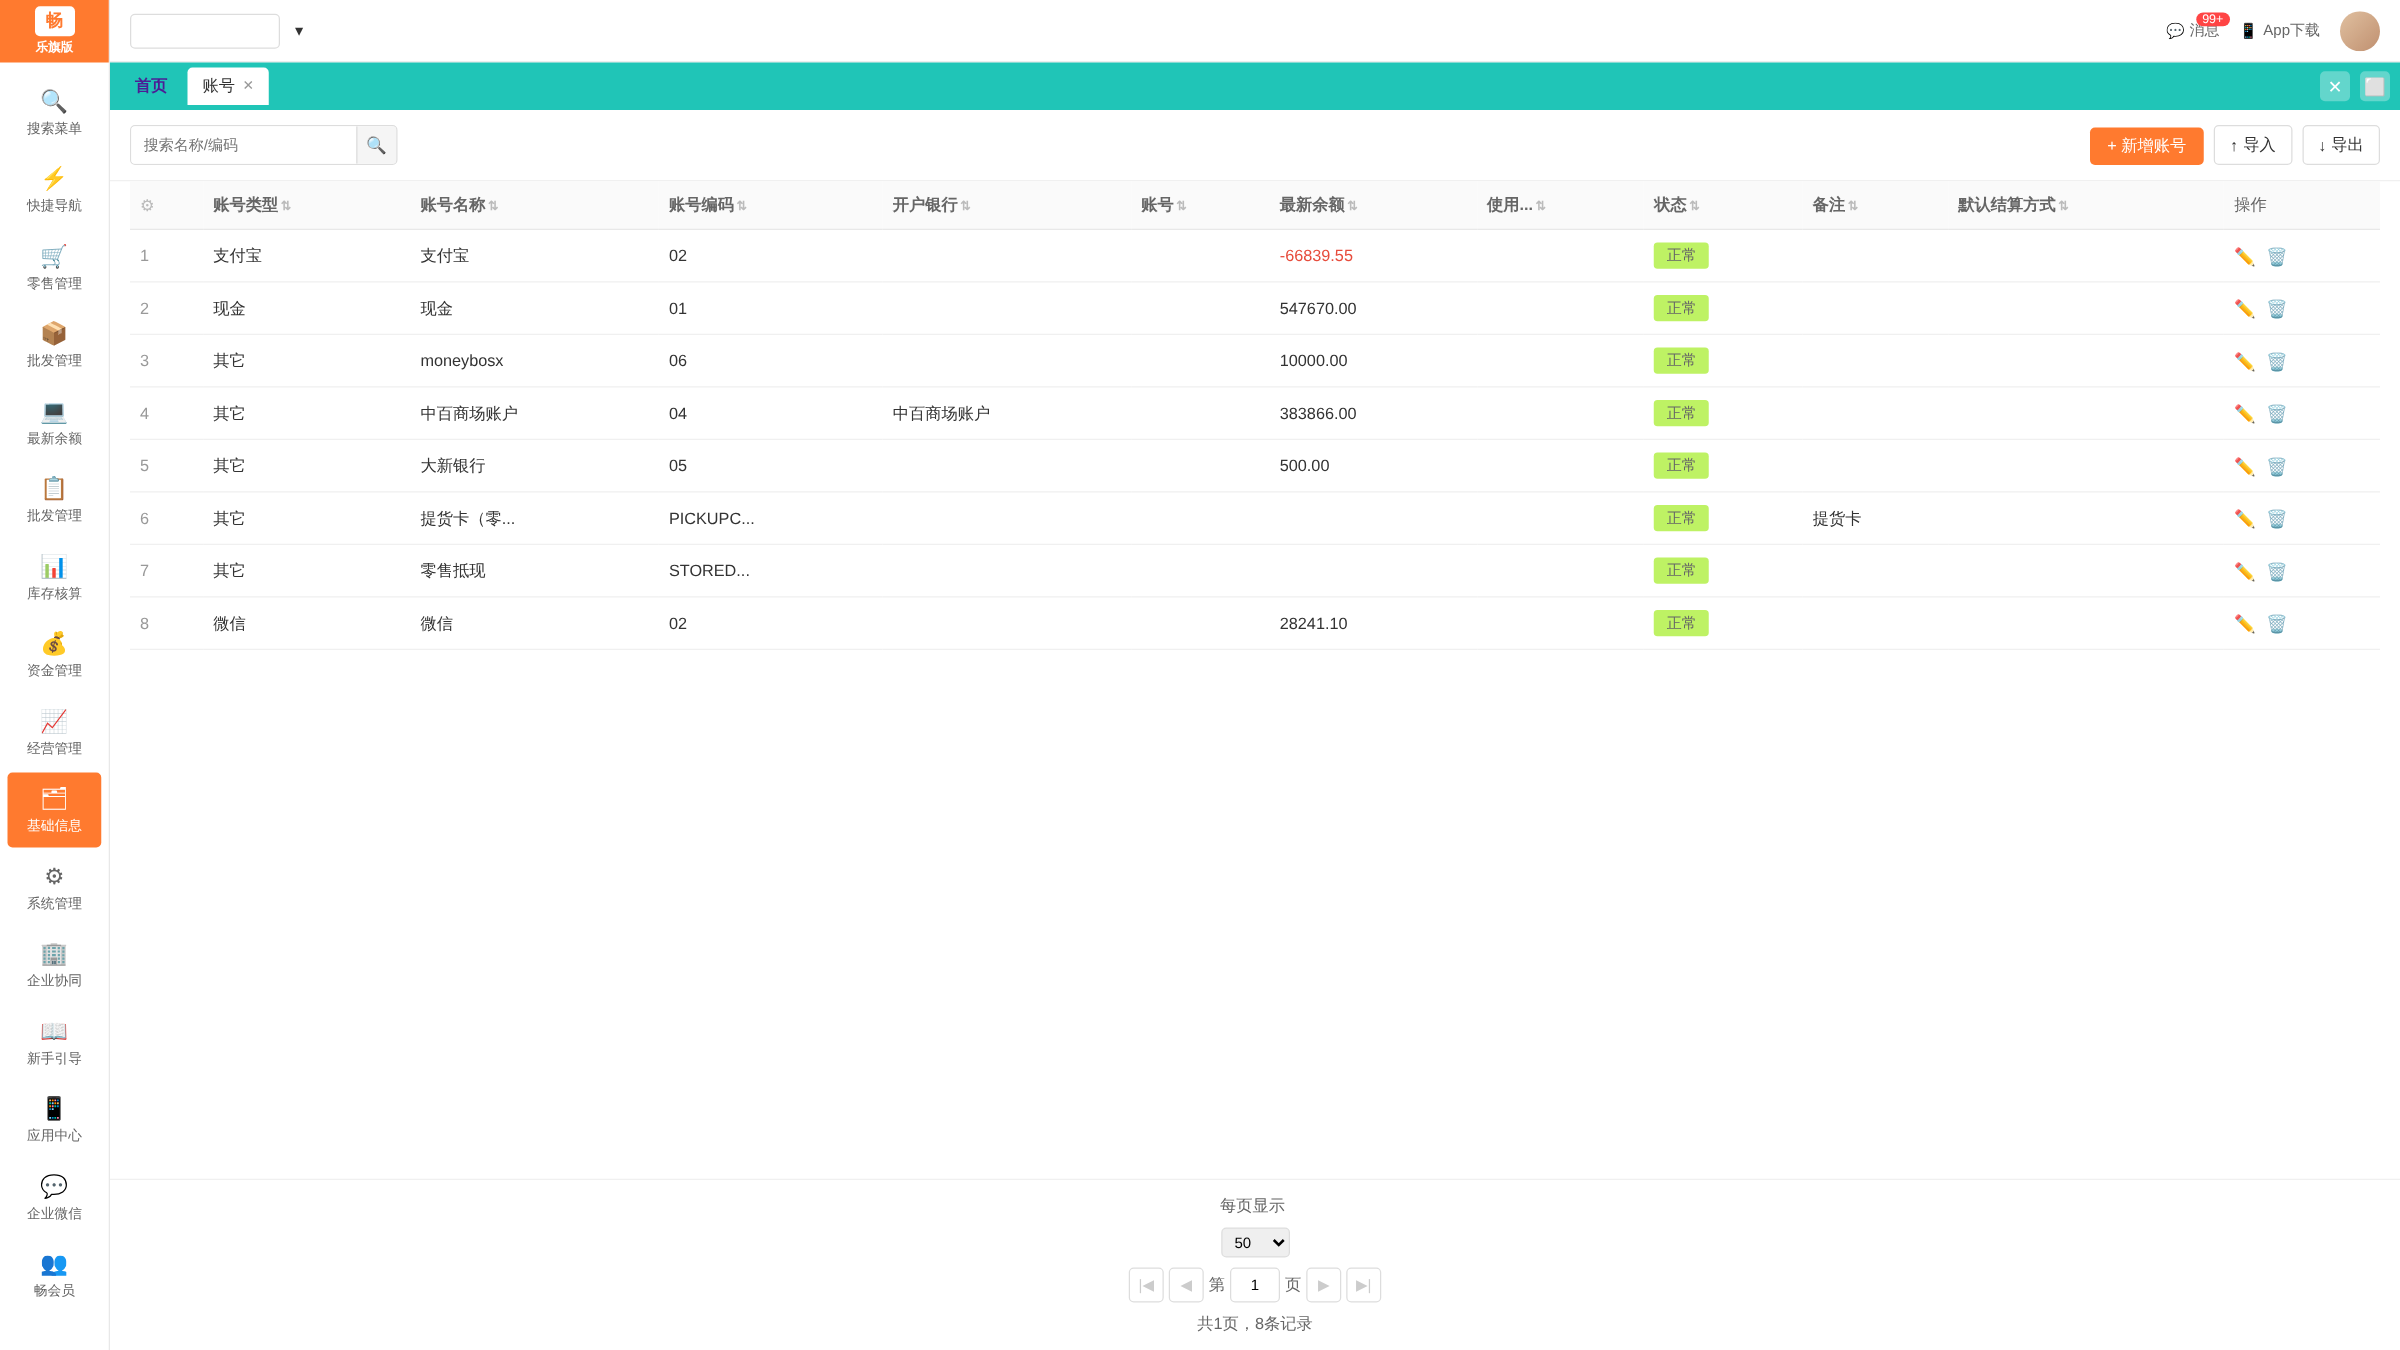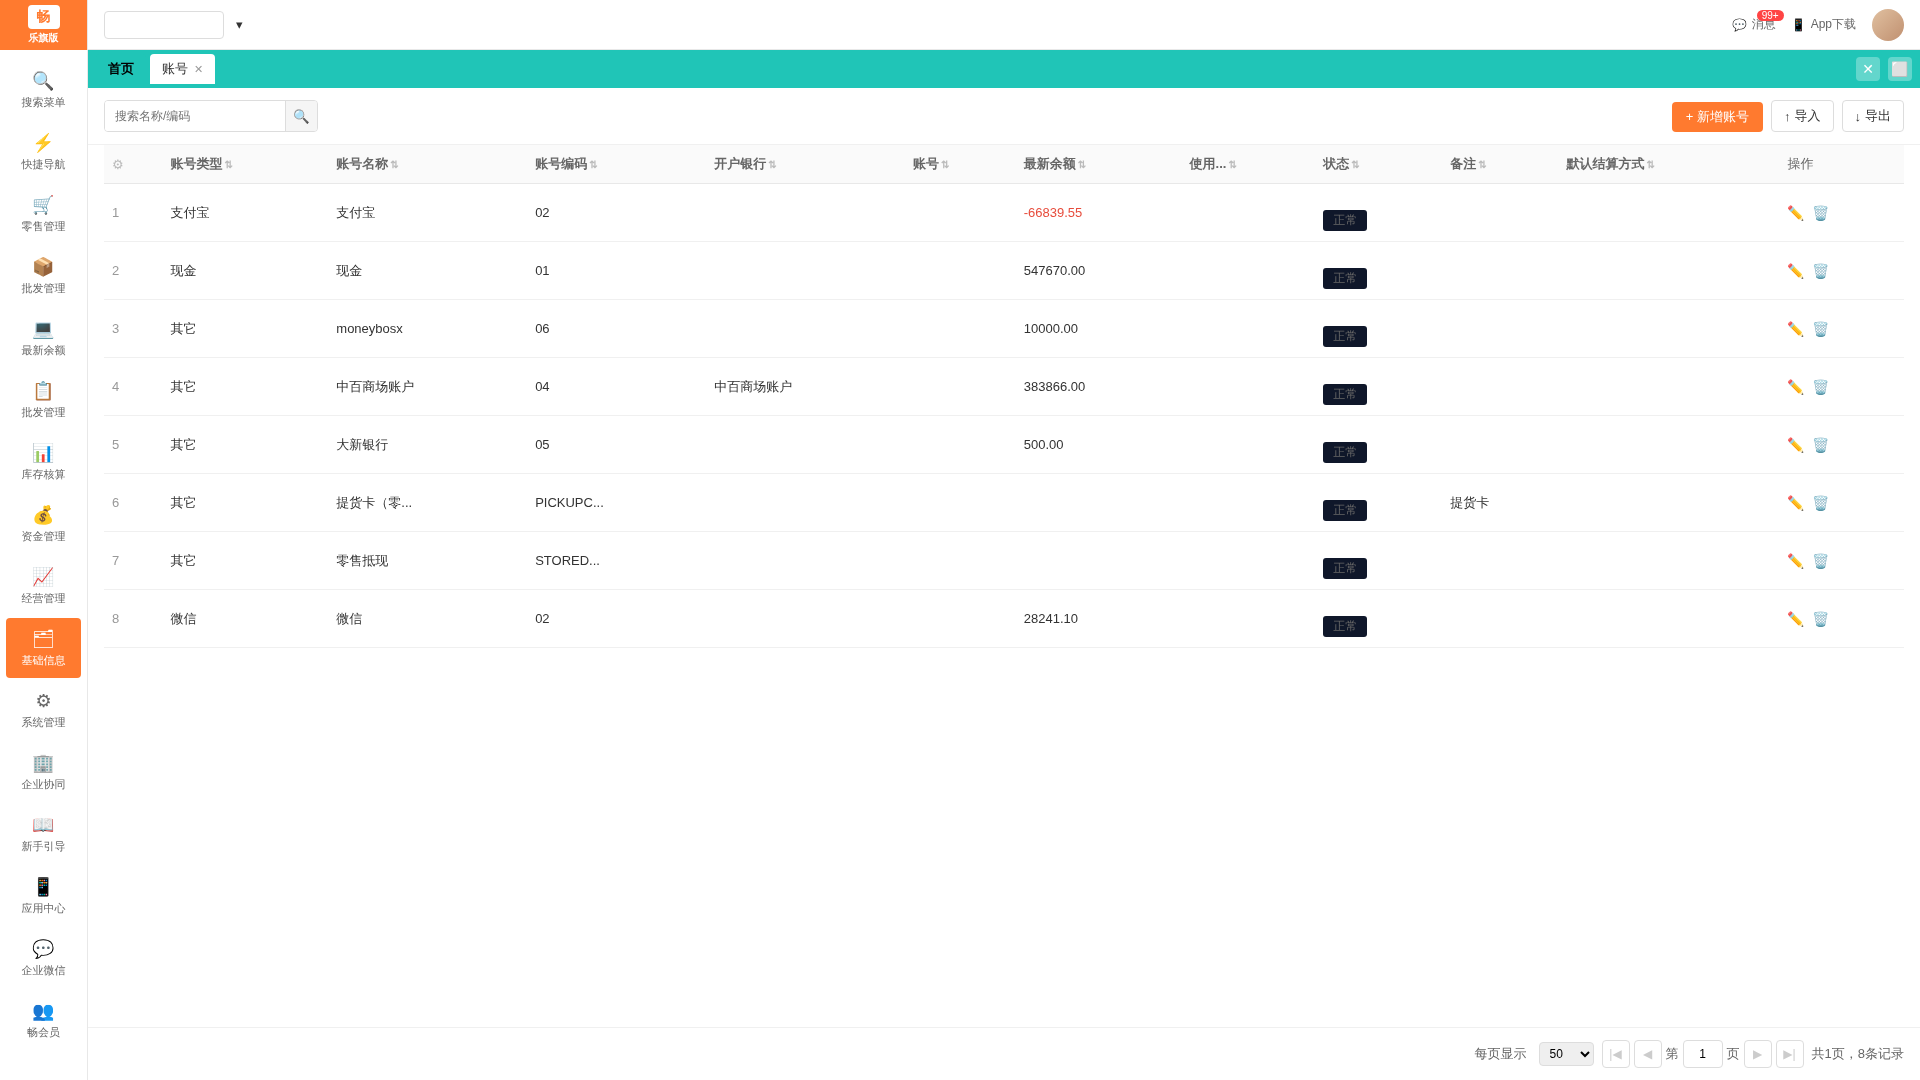--- a/index.html
+++ b/index.html
@@ -165,21 +165,21 @@
       height: 30px;
       padding: 0 12px;
       border-radius: 4px 4px 0 0;
       font-size: 13px;
       cursor: pointer;
       margin-right: 4px;
       gap: 6px;
     }
     .tab-item.home {
       background: #20c5b7;
-      color: #000000;
+      color: #4c1d95;
       font-weight: bold;
       justify-content: flex-end;
     }
     .tab-item.active {
       background: #fff;
       color: #333;
     }
     .tab-close {
       font-size: 11px;
       color: #999;
@@ -328,21 +328,21 @@
     .td-number { color: #999; }
     .td-settings { color: #bbb; cursor: pointer; }
     .status-badge {
       display: inline-block;
       padding: 2px 10px;
       border-radius: 3px;
       font-size: 12px;
       background: #f0f0f0;
       color: #666;
     }
-    .status-normal { background: #0f172a; color: #666; margin-top: 16px; }
+    .status-normal { background: #bef264; color: #666; }
     .action-icons {
       display: flex;
       align-items: center;
       gap: 8px;
     }
     .action-icon {
       color: #bbb;
       cursor: pointer;
       font-size: 14px;
     }
@@ -351,20 +351,21 @@
     .pagination {
       display: flex;
       align-items: center;
       justify-content: flex-end;
       padding: 12px 16px;
       border-top: 1px solid #f0f0f0;
       gap: 8px;
       flex-shrink: 0;
       font-size: 13px;
       color: #666;
+      flex-direction: column;
     }
     .pagination-label { margin-right: 4px; }
     .pagination-select {
       border: 1px solid #ddd;
       border-radius: 4px;
       padding: 3px 6px;
       font-size: 12px;
       outline: none;
     }
     .pagination-nav {

